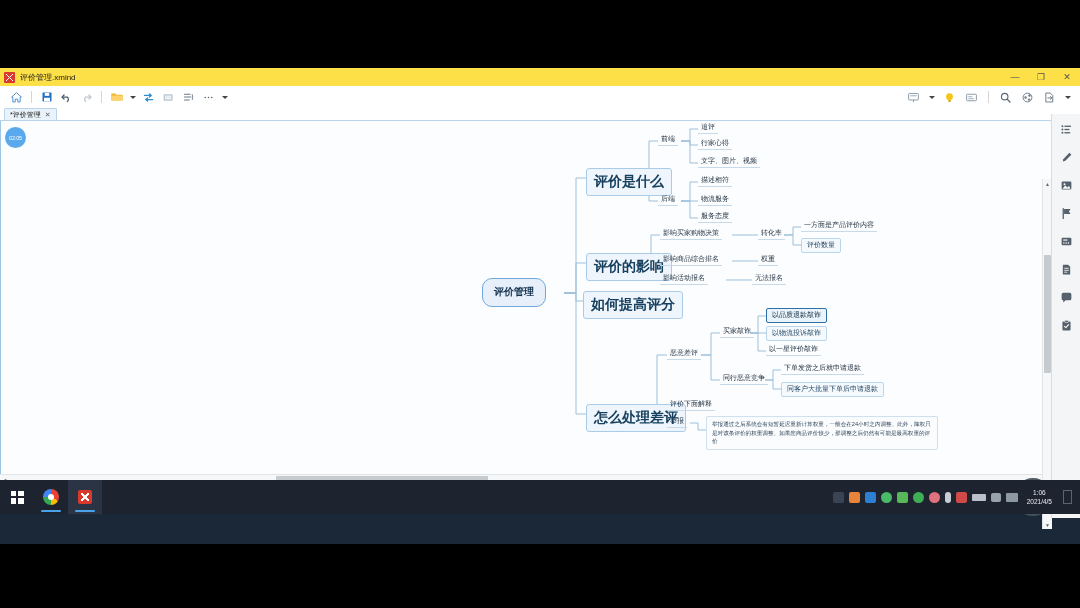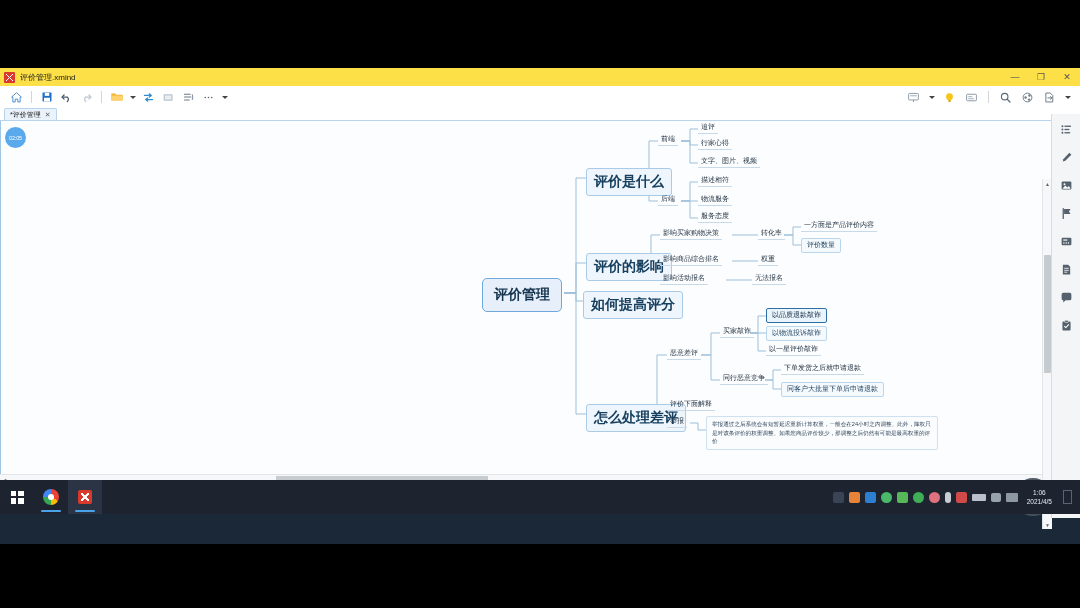--- a/index.html
+++ b/index.html
@@ -89,21 +89,21 @@
   .zb-circle{position:absolute;right:-8px;top:-6px;width:34px;height:34px;border-radius:50%;background:#2b3640;
              border:2px solid #47535e;display:flex;align-items:center;justify-content:center;}
   .zb-pct{font-size:11px;color:#dde4ea;font-weight:bold;}
 
   
   .timerbadge{position:absolute;left:4px;top:6px;width:21px;height:21px;border-radius:50%;background:#3d9bea;opacity:.85;
               display:flex;align-items:center;justify-content:center;color:#fff;font-size:5.5px;letter-spacing:-.2px;}
 
   
   .node{position:absolute;font-size:7px;color:#1a2733;white-space:nowrap;line-height:1.25;}
-  .n-root{background:#e7f0fa;border:1.4px solid #6fa8dc;border-radius:5px;padding:7px 11px;font-size:14px;font-weight:bold;color:#14334f;}
+  .n-root{background:#e7f0fa;border:1.4px solid #6fa8dc;border-radius:10px;padding:7px 11px;font-size:10px;font-weight:bold;color:#14334f;}
   .n-main{background:#eef5fc;border:1px solid #a9cbe8;border-radius:3px;padding:4px 7px;font-size:14px;color:#17405f;font-weight:bold;}
   .n-box{background:#f4f9fd;border:1px solid #b9d6ed;border-radius:2px;padding:2px 5px;font-size:7px;color:#1c3f5c;}
   .n-sel{background:#eaf4fd;border:1.4px solid #2f6fa8;border-radius:2px;padding:2px 5px;font-size:7px;color:#10293e;}
   .n-plain{padding:1px 3px;font-size:7px;color:#243444;border-bottom:1px solid #c8d9e8;}
   .n-note{background:#fafcfe;border:1px solid #cfe0ee;border-radius:2px;padding:3px 5px;font-size:5.6px;color:#33485c;
           line-height:1.55;white-space:normal;width:220px;}
   svg.links{position:absolute;left:0;top:0;width:1042px;height:362px;pointer-events:none;}
 
   .infobox{position:absolute;background:#3f86d0;border-radius:6px;padding:8px 10px;width:244px;
            color:#ffffff;font-size:8.3px;font-weight:bold;line-height:1.62;letter-spacing:.1px;white-space:normal;}

